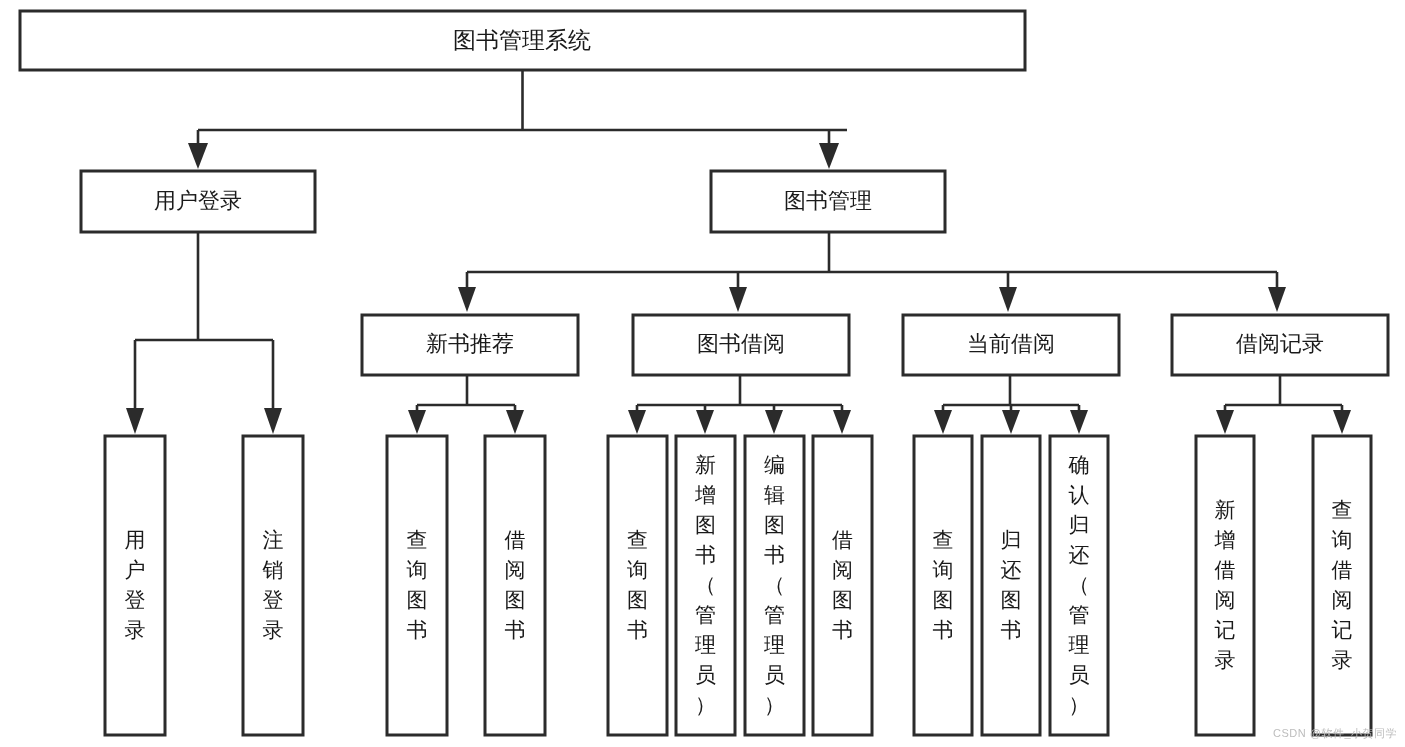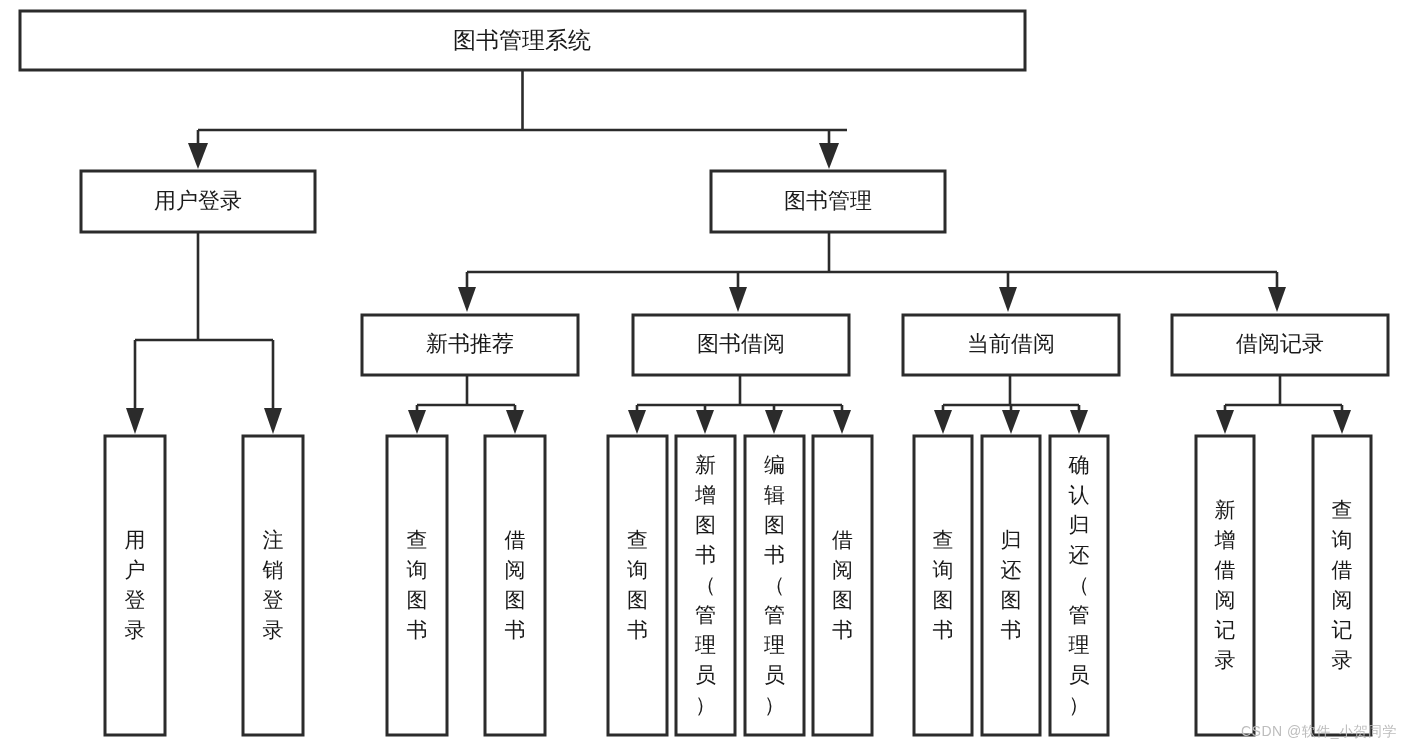--- a/index.html
+++ b/index.html
@@ -47,21 +47,21 @@
   }
   .arrow-head {
     fill: #2b2b2b;
     stroke: none;
   }
   .watermark {
     position: absolute;
     right: 8px;
     bottom: 6px;
     font-family: "Liberation Sans", "DejaVu Sans", sans-serif;
-    font-size: 14px;
+    font-size: 11px;
     color: #bdbdbd;
     white-space: nowrap;
     letter-spacing: 0.5px;
   }
 </style>
 </head>
 <body>
 
 <svg id="diagram" viewBox="0 0 1405 747" xmlns="http://www.w3.org/2000/svg">
 

